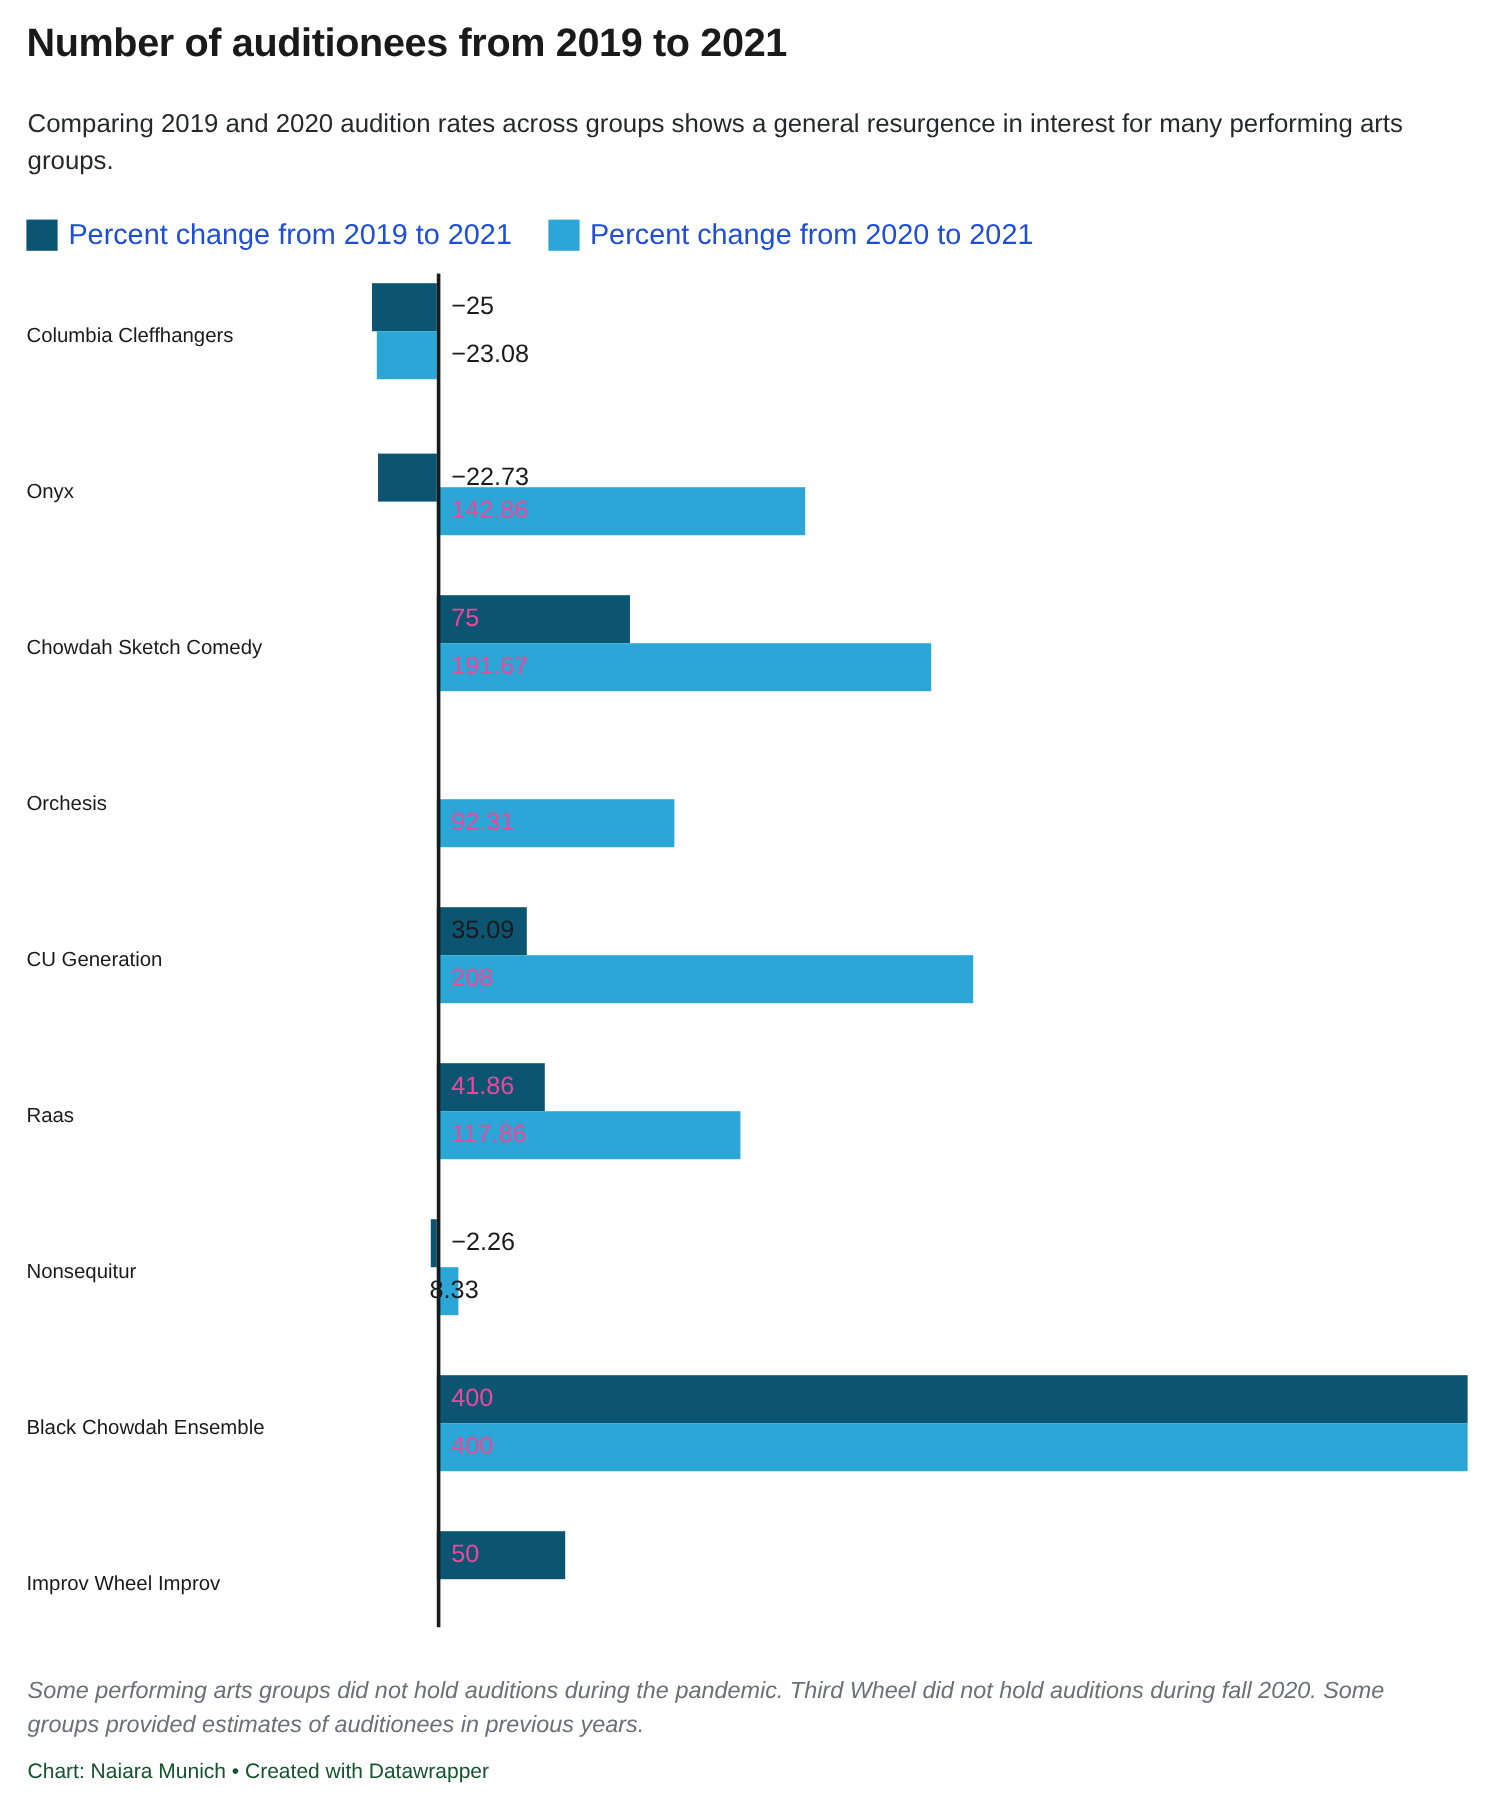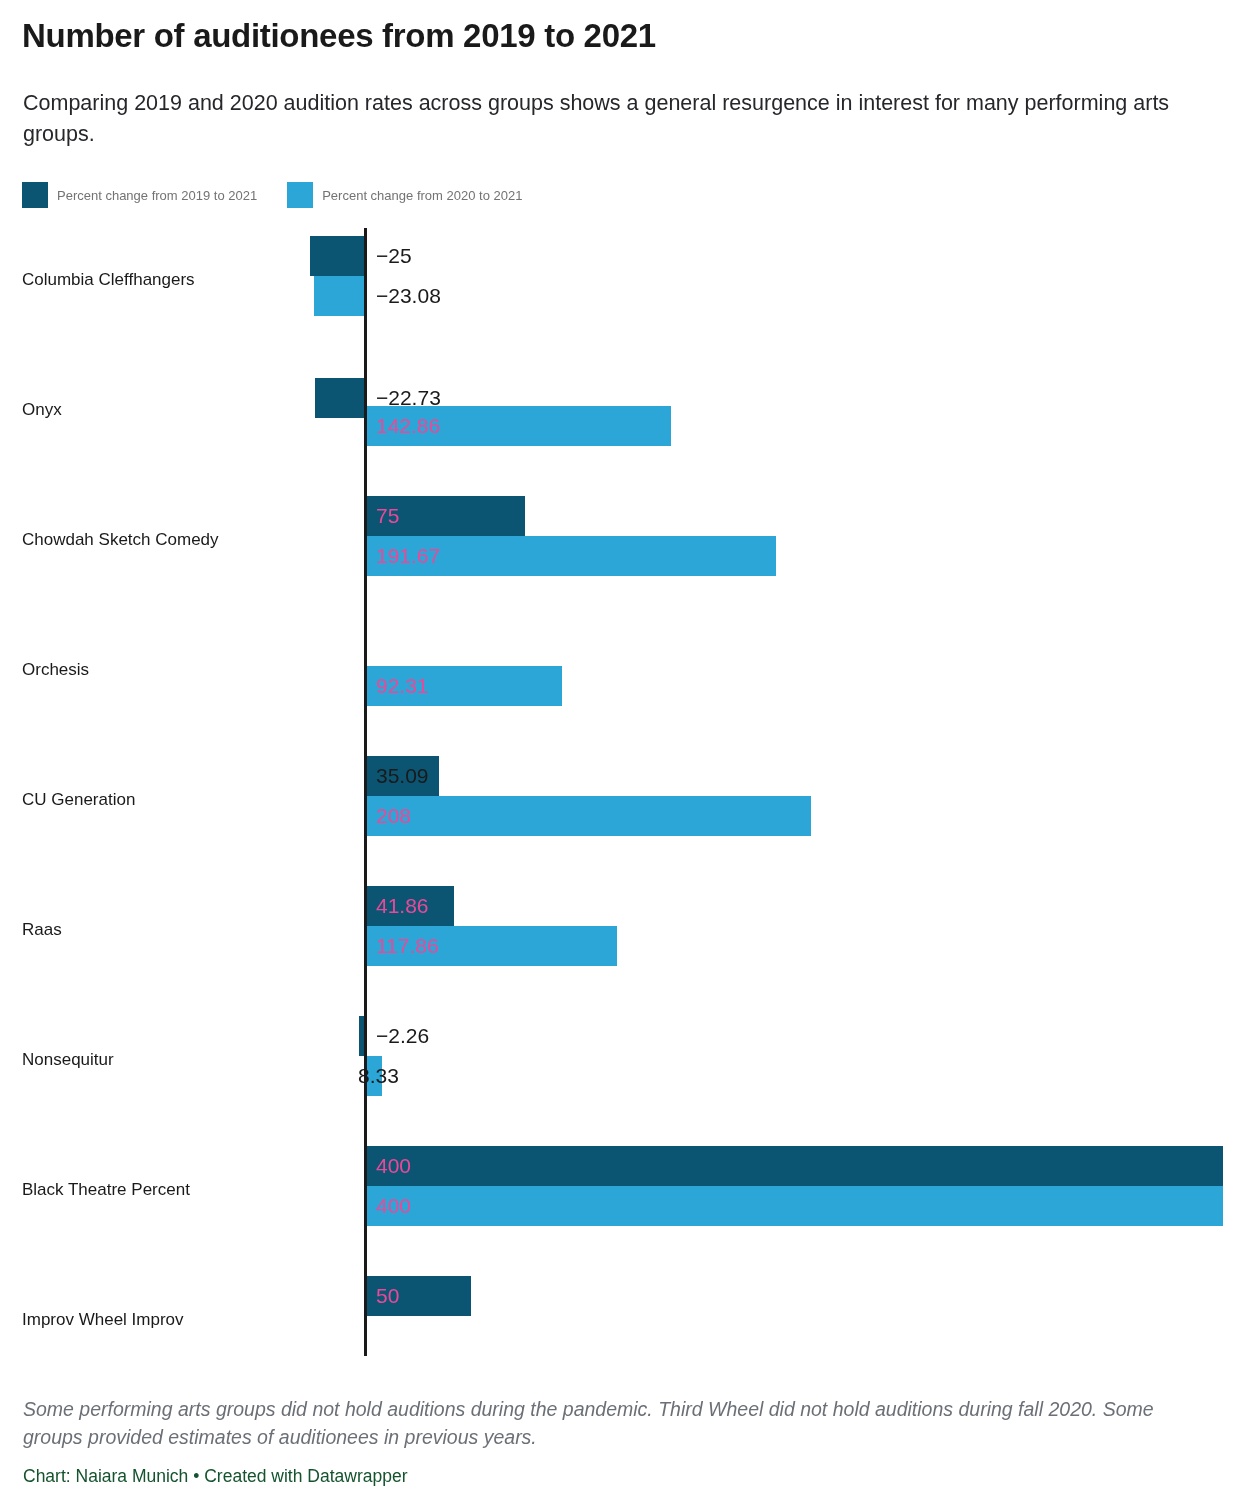--- a/index.html
+++ b/index.html
@@ -54,22 +54,22 @@
     align-items: center;
     margin-right: 30px;
   }
   .legend-swatch {
     width: 26px;
     height: 26px;
     flex: 0 0 26px;
     margin-right: 9px;
   }
   .legend-label {
-    font-size: 13px;
-    color: #737373;
+    font-size: 24px;
+    color: #1d4ed8;
     white-space: nowrap;
   }
 
   
   .plot {
     position: absolute;
     left: 0;
     top: 228px;
     width: 1240px;
     height: 1130px;
@@ -233,21 +233,21 @@
         <div class="barwrap" style="top: 0px;">
           <div class="bar s0" style="left: 359.147px; width: 4.85335px;"></div>
           <div class="bar-value outside" style="left: 376px;">−2.26</div>
         </div>
         <div class="barwrap" style="top: 40px;">
           <div class="bar s1" style="left: 364px; width: 17.8887px;"></div>
           <div class="bar-value outside" style="left: 358px;">8.33</div>
         </div>
       </div>
       <div class="row" style="top: 918px;">
-        <div class="row-label" style="top: 34px;">Black Theatre Percent</div>
+        <div class="row-label" style="top: 34px;">Black Chowdah Ensemble</div>
         <div class="barwrap" style="top: 0px;">
           <div class="bar s0" style="left: 364px; width: 859px;"></div>
           <div class="bar-value inside" style="left: 376px;">400</div>
         </div>
         <div class="barwrap" style="top: 40px;">
           <div class="bar s1" style="left: 364px; width: 859px;"></div>
           <div class="bar-value inside" style="left: 376px;">400</div>
         </div>
       </div>
       <div class="row" style="top: 1048px;">

